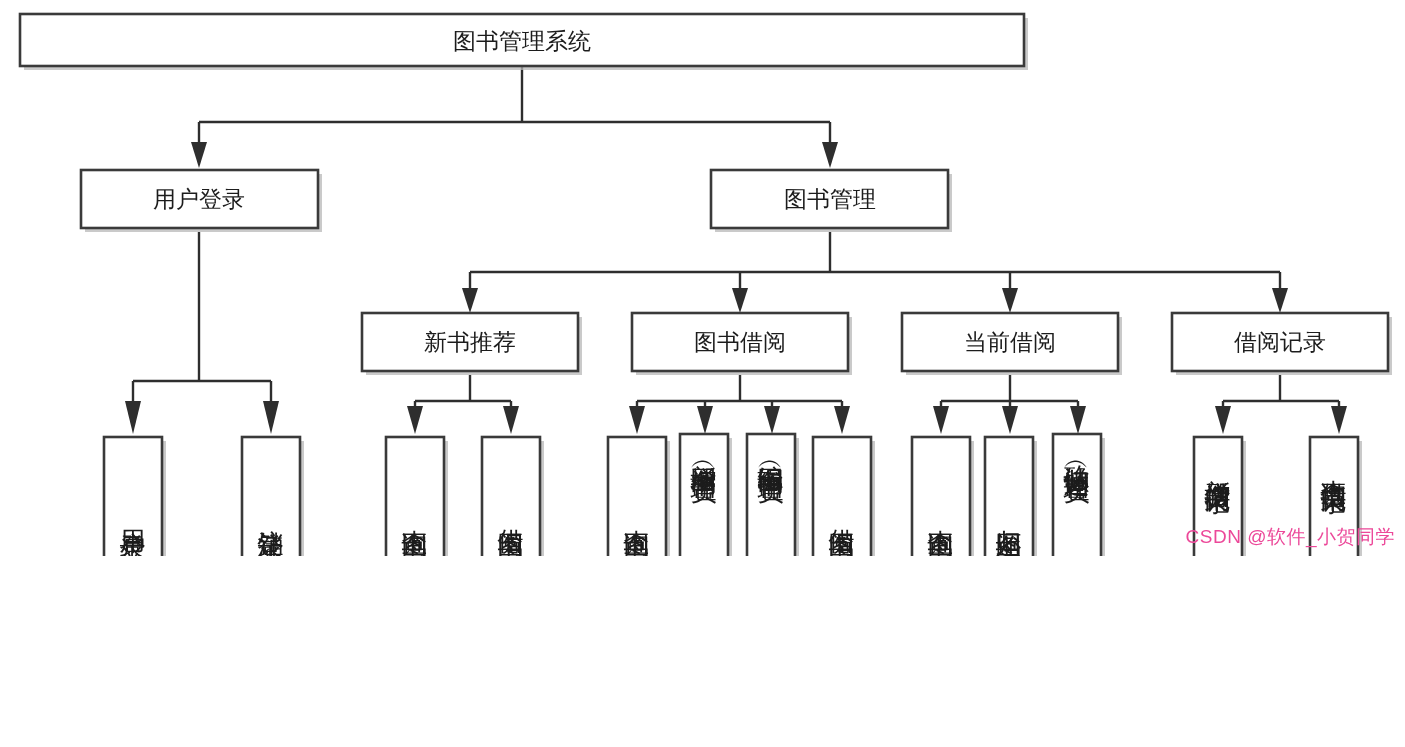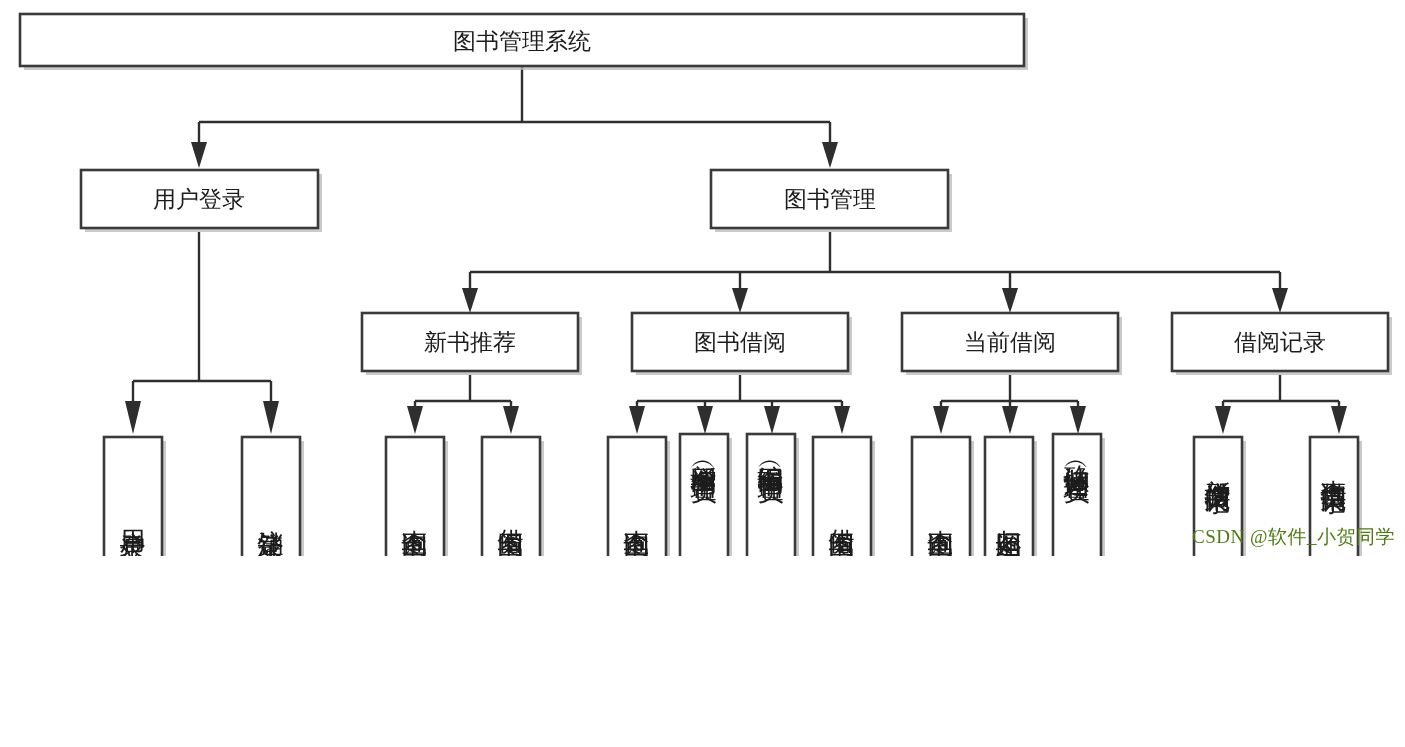--- a/index.html
+++ b/index.html
@@ -66,23 +66,23 @@
     font-size: 26px;
     line-height: 1;
     letter-spacing: 2px;
     color: #1c1c1c;
     white-space: nowrap;
   }
   .watermark {
     position: absolute;
     right: 10px;
     bottom: 6px;
-    font-family: Liberation Serif, serif;
+    font-family: Liberation Sans, sans-serif;
     font-size: 19px;
-    color: #4d7c0f;
+    color: #ec4899;
     letter-spacing: 0.5px;
     white-space: nowrap;
   }
 </style>
 </head>
 <body>
 
 <div id="diagram-root">
 
   <svg class="diagram-canvas" viewBox="0 0 1405 747">

